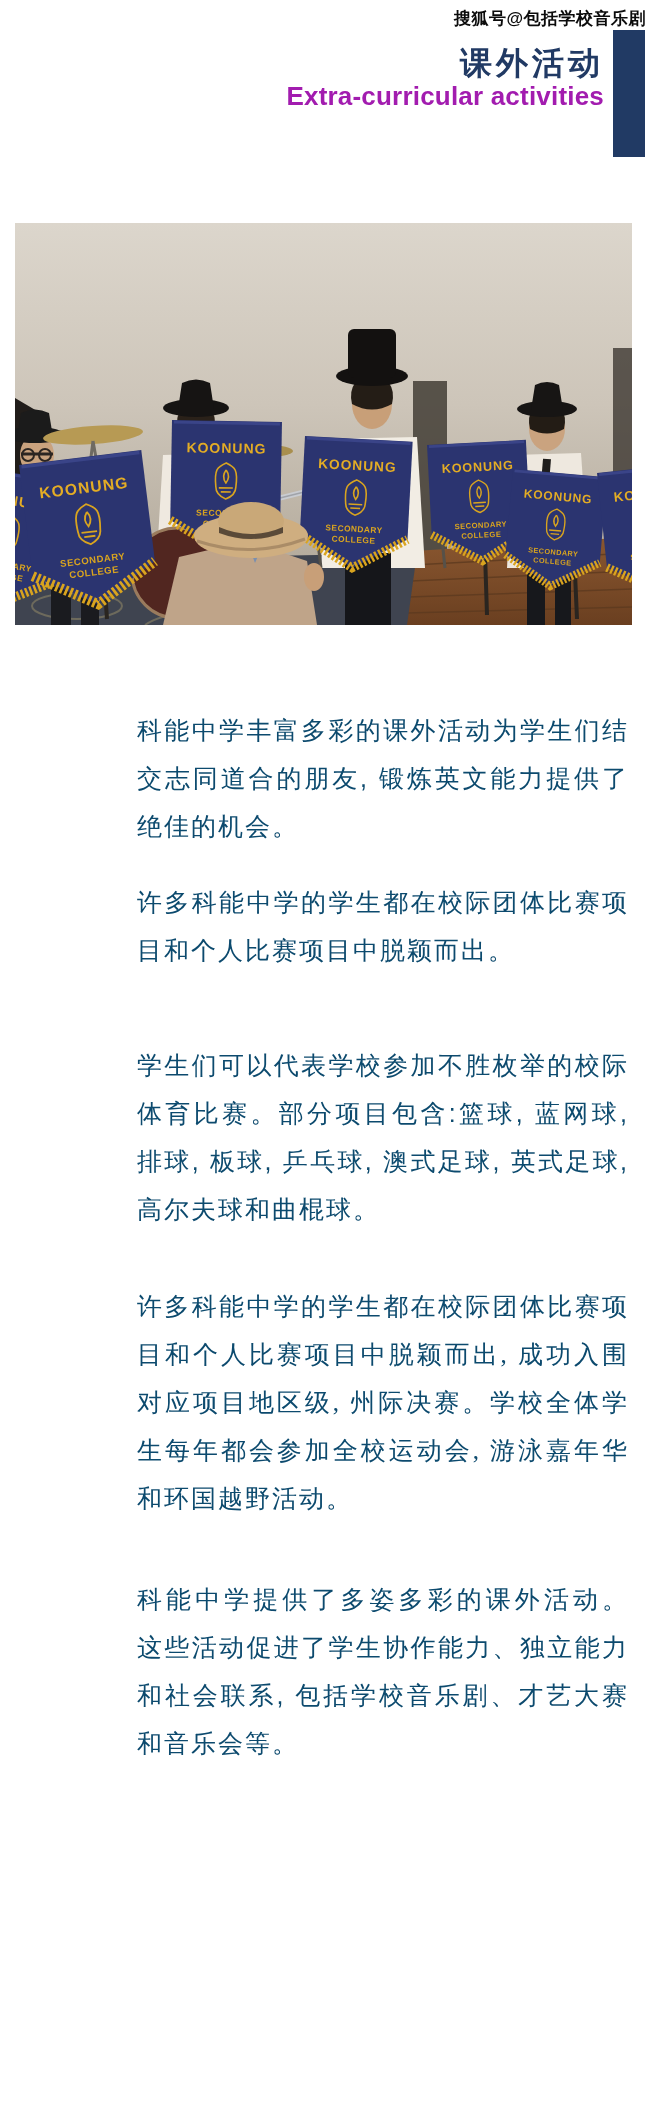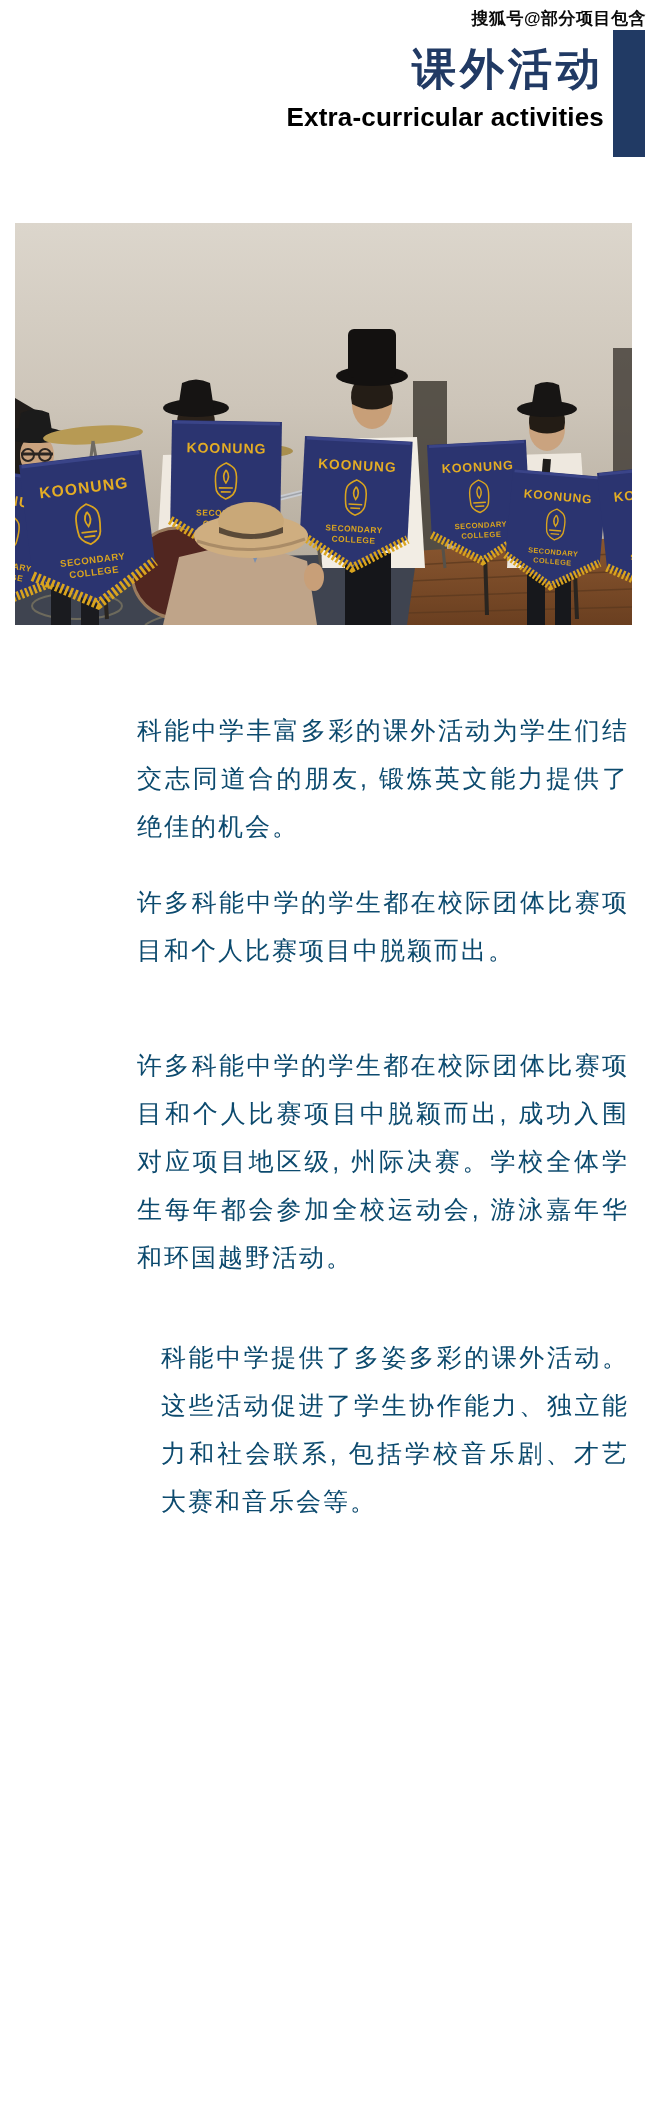--- a/index.html
+++ b/index.html
@@ -10,27 +10,27 @@
   }
   
   .watermark{
     position:absolute;top:7px;right:3px;
     font-size:17px;font-weight:700;color:#0b0b0b;letter-spacing:.5px;
     text-shadow:-1px -1px 0 #fff,1px -1px 0 #fff,-1px 1px 0 #fff,1px 1px 0 #fff,0 0 2px #fff;
     white-space:nowrap;
   }
   .page-title{
     position:absolute;top:47px;right:45px;margin:0;
-    font-size:44px;line-height:1;font-weight:800;letter-spacing:4px;
+    font-size:32px;line-height:1;font-weight:800;letter-spacing:4px;
     color:#213a64;white-space:nowrap;
   }
   .page-subtitle{
-    position:absolute;top:104px;right:45px;
+    position:absolute;top:83px;right:45px;
     font-size:26px;line-height:1;font-weight:700;letter-spacing:.2px;
-    color:#000000;white-space:nowrap;
+    color:#a21caf;white-space:nowrap;
   }
   .accent-bar{
     position:absolute;top:30px;right:4px;width:32px;height:127px;
     background:#213a64;
   }
   
   .band-photo{
     position:absolute;left:15px;top:223px;width:617px;height:402px;
     margin:0;overflow:hidden;background:#c9c1b5;
   }
@@ -38,27 +38,27 @@
   
   .article{
     position:absolute;left:137px;top:706px;width:492px;
     color:#0c4a6e;font-size:25px;line-height:48px;letter-spacing:2px;
     text-align:justify;
   }
   .article p{margin:0;}
   .article p.p1{margin-bottom:28px;}
   .article p.p2{margin-bottom:67px;}
   .article p.p3{margin-bottom:50px;}
-  .article p.p4{margin-bottom:52px;}
-  .article p.p5{margin-bottom:44px;margin-left:24px;}
+  .article p.p4{margin-bottom:52px;font-family:Liberation Serif, serif;}
+  .article p.p5{margin-bottom:44px;}
 </style>
 </head>
 <body>
 
-<div class="watermark">搜狐号@部分项目包含</div>
+<div class="watermark">搜狐号@包括学校音乐剧</div>
 
 <header>
   <h1 class="page-title">课外活动</h1>
   <div class="page-subtitle">Extra-curricular activities</div>
   <div class="accent-bar"></div>
 </header>
 
 <figure class="band-photo">
   <svg width="617" height="402" viewBox="0 0 617 402" xmlns="http://www.w3.org/2000/svg" font-family="Liberation Sans, sans-serif" aria-label="Koonung Secondary College student jazz band performing on stage with navy school banners">
     <defs>
@@ -189,15 +189,16 @@
       <ellipse cx="236" cy="298" rx="33" ry="19" fill="#c9a878"></ellipse>
       <path d="M204,304 Q236,318 268,304 L268,310 Q236,322 204,310 Z" fill="#5a4a38"></path>
       <path d="M182,318 Q236,336 290,316" stroke="#9a7e5c" stroke-width="3" fill="none" opacity=".7"></path>
     </g>
   </svg>
 </figure>
 
 <main class="article">
   <p class="p1">科能中学丰富多彩的课外活动为学生们结交志同道合的朋友, 锻炼英文能力提供了绝佳的机会。</p>
   <p class="p2">许多科能中学的学生都在校际团体比赛项目和个人比赛项目中脱颖而出。</p>
+  <p class="p3">学生们可以代表学校参加不胜枚举的校际体育比赛。部分项目包含:篮球, 蓝网球, 排球, 板球, 乒乓球, 澳式足球, 英式足球, 高尔夫球和曲棍球。</p>
   <p class="p4">许多科能中学的学生都在校际团体比赛项目和个人比赛项目中脱颖而出, 成功入围对应项目地区级, 州际决赛。学校全体学生每年都会参加全校运动会, 游泳嘉年华和环国越野活动。</p>
   <p class="p5">科能中学提供了多姿多彩的课外活动。 这些活动促进了学生协作能力、独立能力和社会联系, 包括学校音乐剧、才艺大赛和音乐会等。</p>
 </main>
 
 </body></html>

